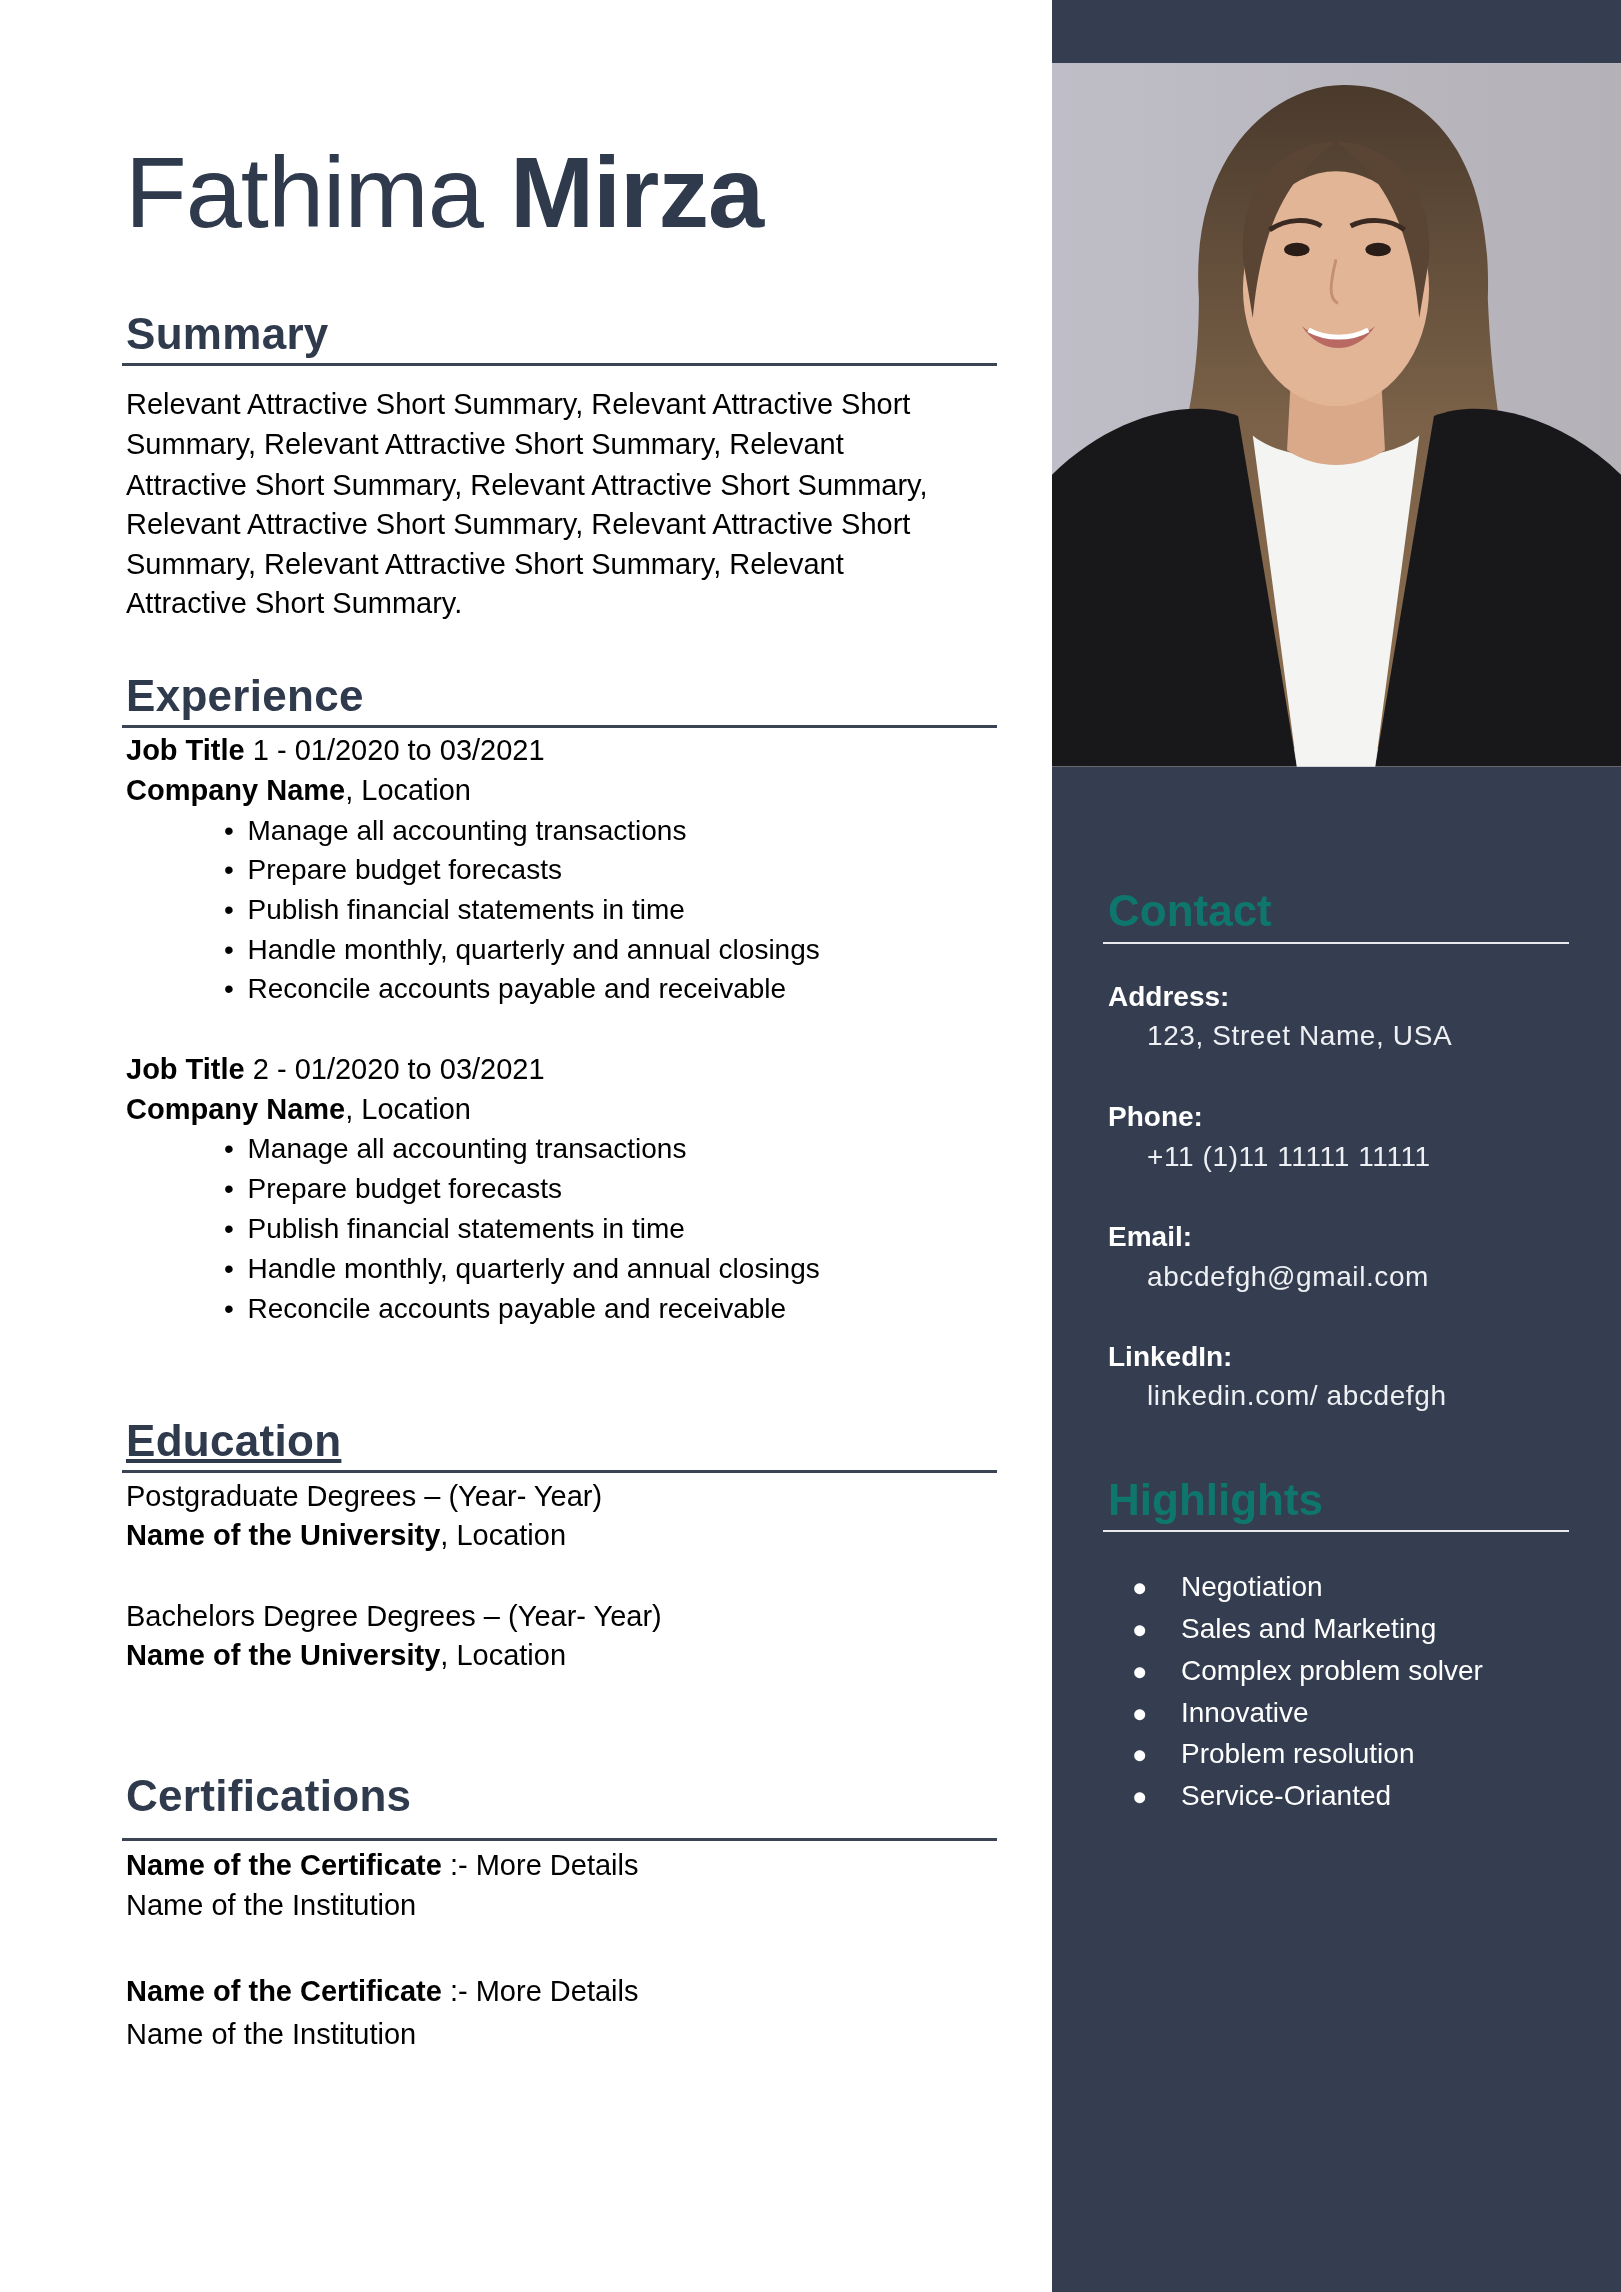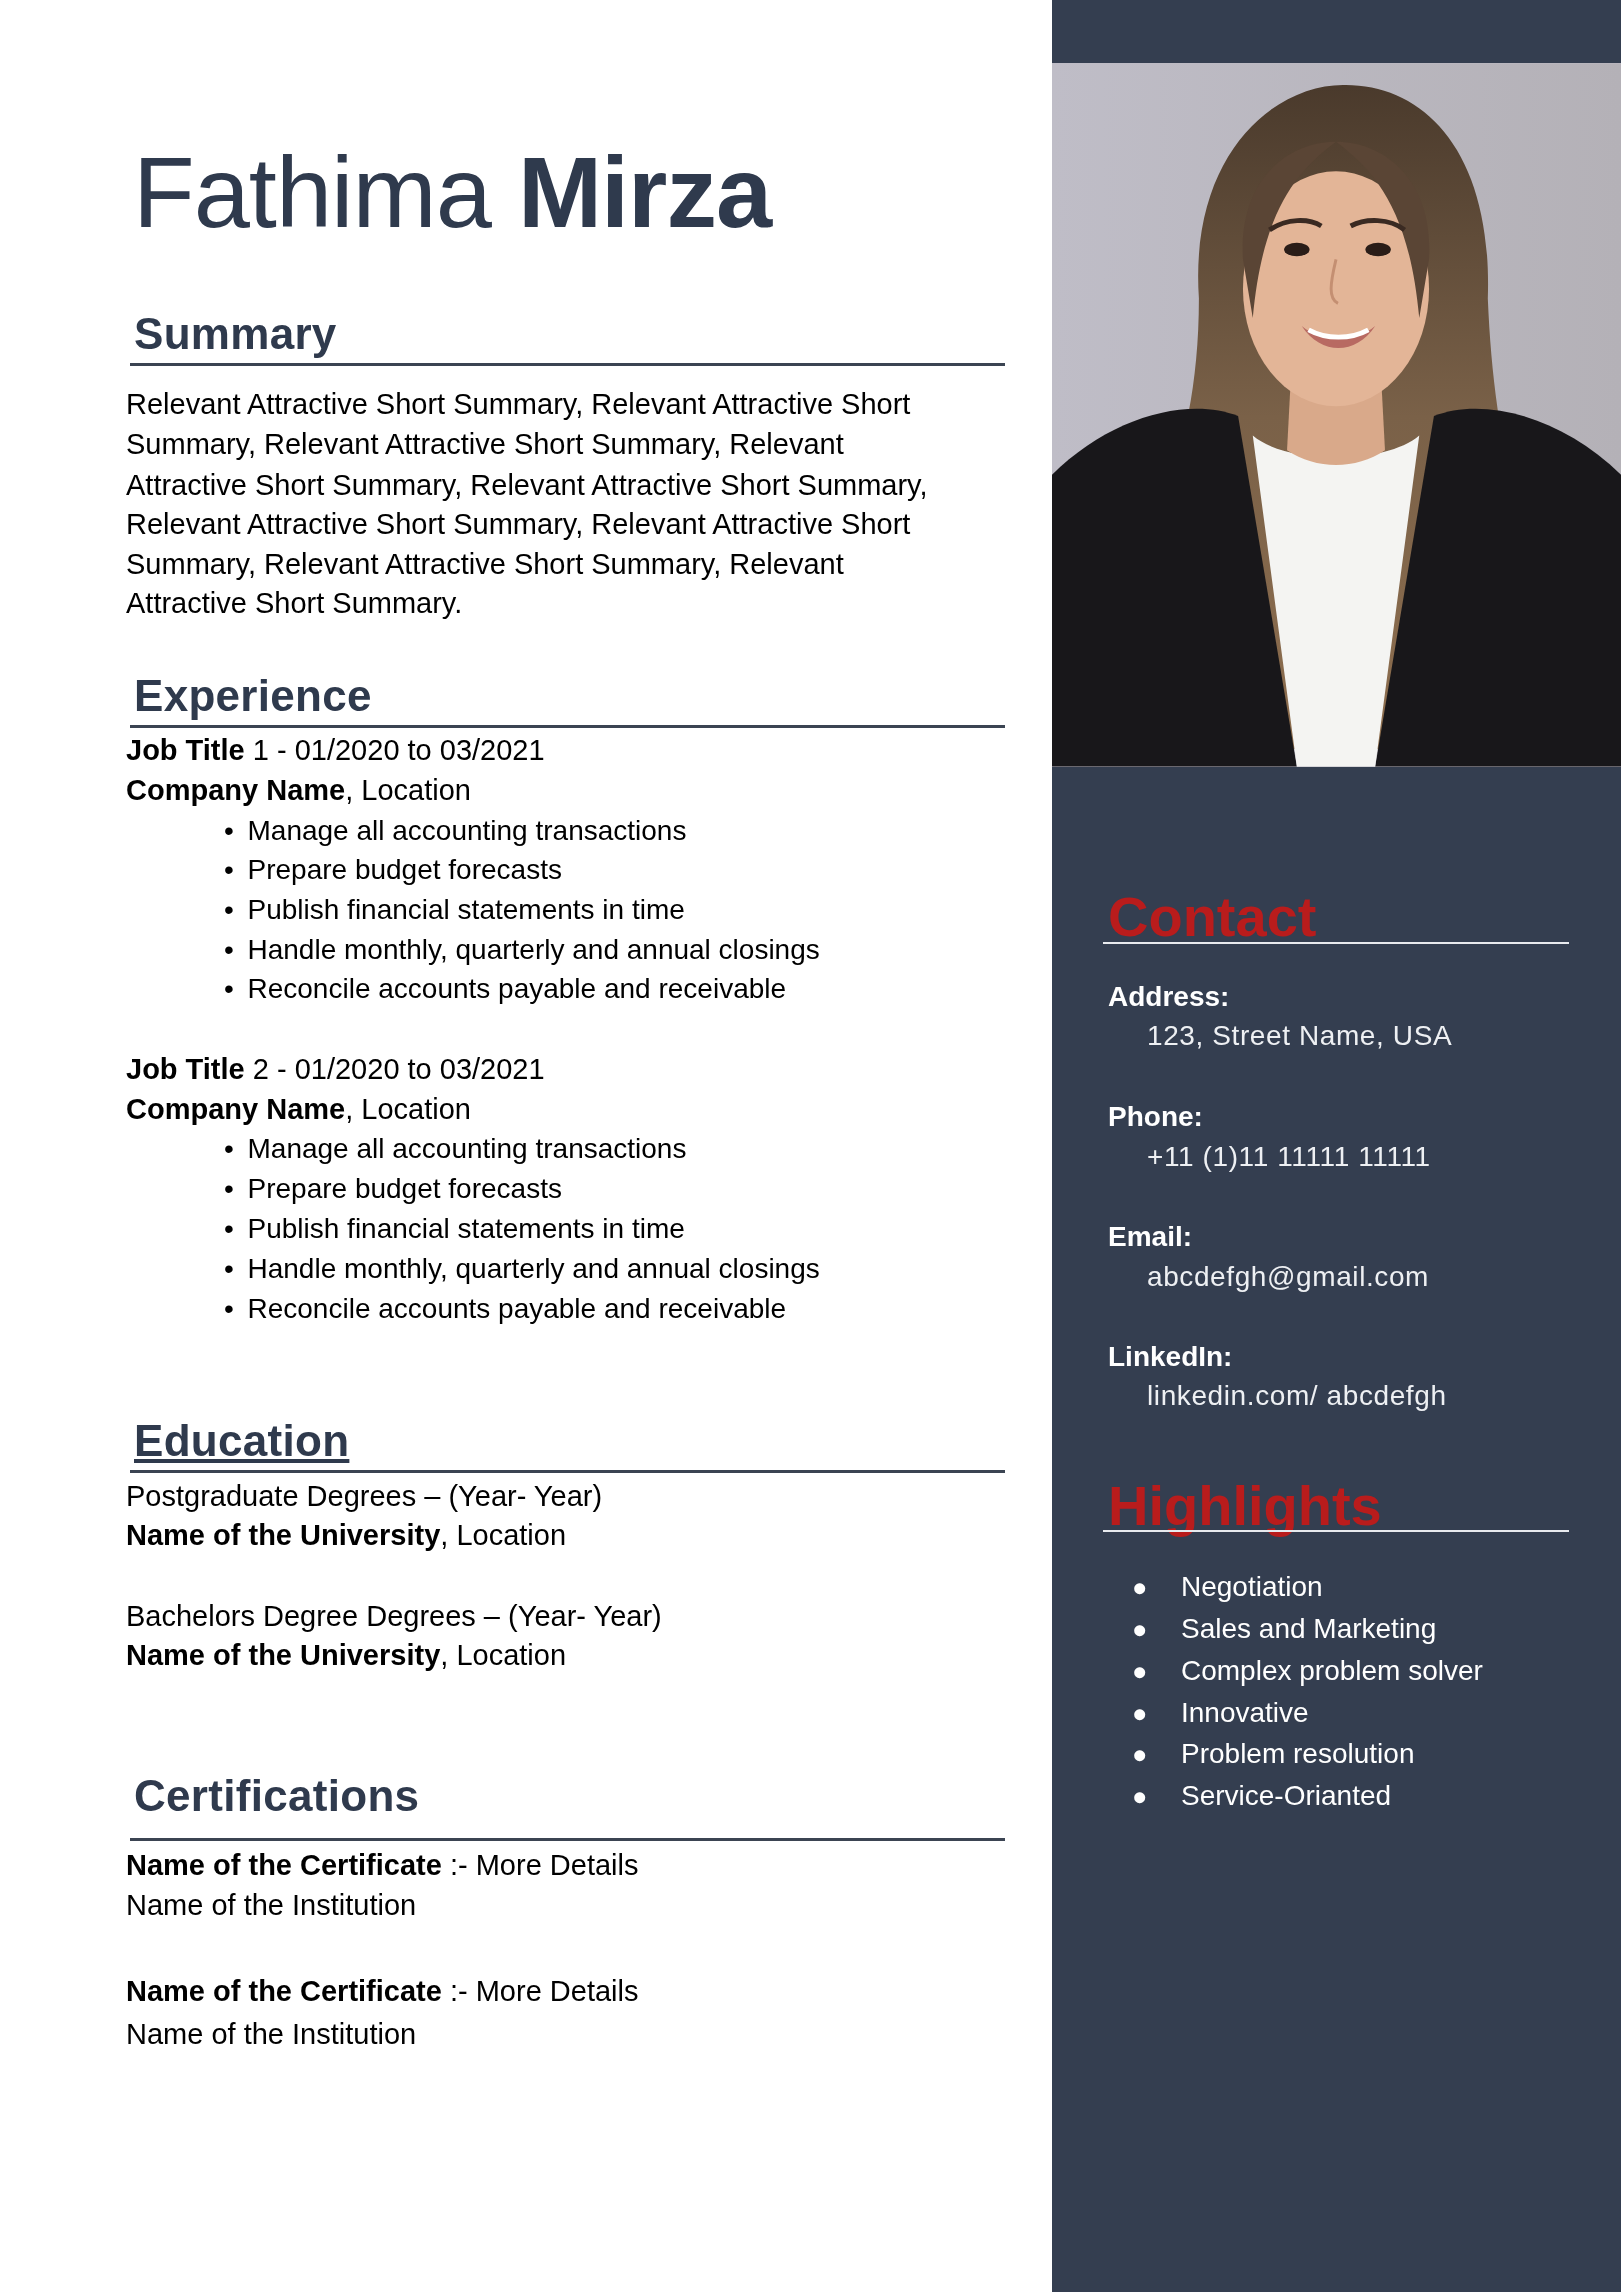--- a/index.html
+++ b/index.html
@@ -1,31 +1,31 @@
 <!DOCTYPE html>
 <html><head>
 <meta charset="utf-8">
 <style>
   html, body { margin:0; padding:0; }
   body { width:1621px; height:2293px; position:relative; background:#ffffff; overflow:hidden;
          font-family:"Liberation Sans", sans-serif; color:#000; }
-  .abs { position:absolute;margin-left:8px; }
+  .abs { position:absolute; }
   .main { position:absolute; left:0; top:0; width:1052px; height:2293px; background:#fff; }
   .name { left:125px; top:137px; font-size:101px; color:#2f3a4d; white-space:nowrap; line-height:1.1; letter-spacing:-1px; }
   .name .last { font-weight:bold; }
   .sec-title { left:126px; font-size:44px; font-weight:bold; color:#2f3a4d; line-height:1; white-space:nowrap; letter-spacing:0.3px; }
   .rule { left:122px; width:875px; height:2.9px; background:#3b4452; }
   .line { position:absolute; left:126px; font-size:29px; line-height:40px; white-space:nowrap; }
   .line b { font-weight:bold; }
   .bul { position:absolute; left:224px; font-size:28px; line-height:40px; white-space:nowrap; }
   .bul .dot { display:inline-block; width:23.5px; }
 
   .side { position:absolute; left:1052px; top:0; width:569px; height:2293px; background:#343e50; }
   .photo { position:absolute; left:1052px; top:63px; width:569px; height:704px; overflow:hidden; background:#bdbbc5; }
-  .side-title { position:absolute; left:1108px; font-size:56px; font-weight:bold; color:#b91c1c; line-height:1; white-space:nowrap; }
+  .side-title { position:absolute; left:1108px; font-size:44px; font-weight:bold; color:#0f766e; line-height:1; white-space:nowrap; }
   .side-rule { position:absolute; left:1103px; width:466px; height:2px; background:#e8eaee; }
   .c-label { position:absolute; left:1108px; font-size:28px; font-weight:bold; color:#fff; line-height:39px; white-space:nowrap; }
   .c-value { position:absolute; left:1108px; font-size:28px; color:#eef0f3; line-height:39px; white-space:nowrap; letter-spacing:0.6px;margin-left:39px; }
   .hl { position:absolute; left:1132px; font-size:28px; color:#fff; line-height:41px; white-space:nowrap; }
   .hl .dot { display:inline-block; width:49px; font-size:25.5px; }
 </style>
 </head>
 <body>
 
 <div class="main"></div>

